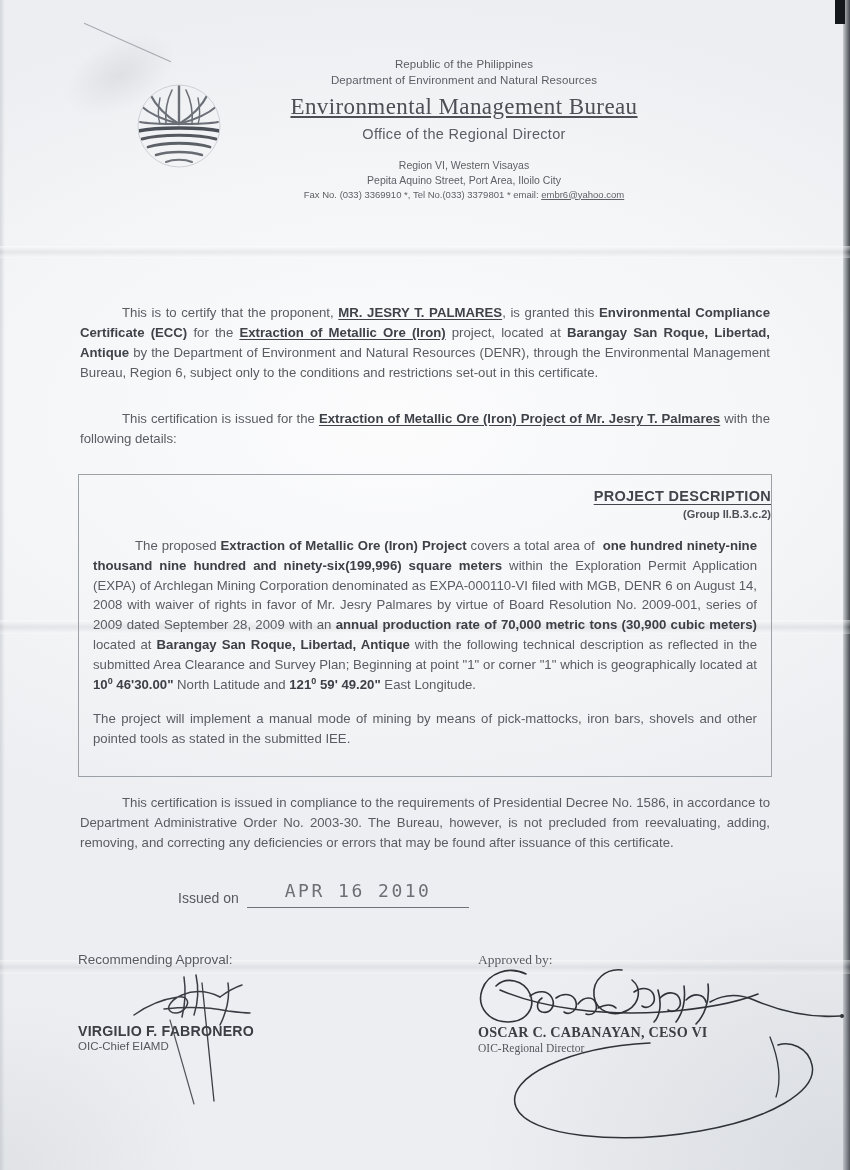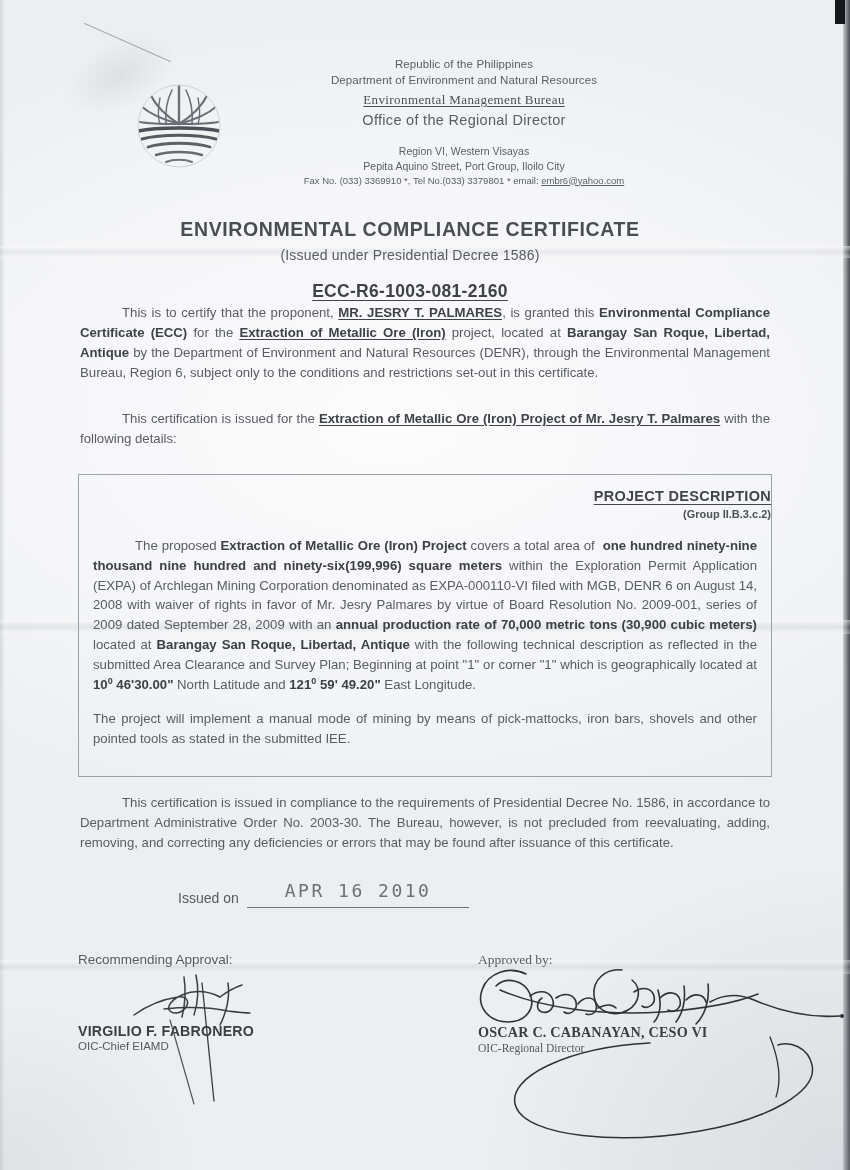--- a/index.html
+++ b/index.html
@@ -55,21 +55,21 @@
 
   
   #letterhead { position: absolute; top: 52px; left: 0; width: 820px; }
   .lh-row { display: flex; align-items: flex-start; justify-content: center; gap: 22px; }
   .seal { width: 86px; height: 92px; flex: 0 0 86px; margin-top: 28px; }
   .lh-text { text-align: center; line-height: 1.42; padding-top: 4px; width: 440px; }
   .lh-l1 { font-size: 11.5px; color: #5a5d63; letter-spacing: .1px; }
   .lh-l2 { font-size: 11.5px; color: #5a5d63; letter-spacing: .1px; }
   .lh-l3 {
     font-family: "Liberation Serif", serif;
-    font-size: 13px; color: #4c4f55; letter-spacing: .4px;
+    font-size: 23px; color: #4c4f55; letter-spacing: .4px;
     text-decoration: underline; text-underline-offset: 2px;
     margin: 2px 0 1px;
   }
   .lh-l4 { font-size: 14.5px; color: #5a5d63; letter-spacing: .3px; margin-bottom: 13px; }
   .lh-l5 { font-size: 10.5px; color: #5d6066; }
   .lh-l6 { font-size: 10.5px; color: #5d6066; }
   .lh-l7 { font-size: 9.5px; color: #5d6066; }
   .lh-l8 { font-size: 9px; color: #5d6066; }
   .ul { text-decoration: underline; }
 
@@ -189,33 +189,28 @@
           </g>
           <circle cx="43" cy="46" r="41" fill="none" stroke="#cdd1d6" stroke-width="1"></circle>
         </svg>
       </div>
       <div class="lh-text">
         <div class="lh-l1">Republic of the Philippines</div>
         <div class="lh-l2">Department of Environment and Natural Resources</div>
         <div class="lh-l3">Environmental Management Bureau</div>
         <div class="lh-l4">Office of the Regional Director</div>
         <div class="lh-l5">Region VI, Western Visayas</div>
-        <div class="lh-l6">Pepita Aquino Street, Port Group, Iloilo City</div>
+        <div class="lh-l6">Pepita Aquino Street, Port Area, Iloilo City</div>
         <div class="lh-l7">
           <span>Fax No. (033) 3369910 *, Tel No.(033) 3379801 * email: </span><span class="ul">embr6@yahoo.com</span>
         </div>
       </div>
     </div>
   </div>
 
-  <div id="title-block">
-    <div class="doc-title">ENVIRONMENTAL COMPLIANCE CERTIFICATE</div>
-    <div class="doc-sub">(Issued under Presidential Decree 1586)</div>
-    <div><span class="ecc-no">ECC-R6-1003-081-2160</span></div>
-  </div>
 
   <div class="para indent" id="para1">This is to certify that the proponent, <b><u>MR. JESRY T. PALMARES</u></b>, is granted this <b>Environmental Compliance Certificate (ECC)</b> for the <b><u>Extraction of Metallic Ore (Iron)</u></b> project, located at <b>Barangay San Roque, Libertad, Antique</b> by the Department of Environment and Natural Resources (DENR), through the Environmental Management Bureau, Region 6, subject only to the conditions and restrictions set-out in this certificate.</div>
   <div class="para indent" id="para2">This certification is issued for the <b><u>Extraction of Metallic Ore (Iron) Project of Mr. Jesry T. Palmares</u></b> with the following details:</div>
 
   <div id="pd-box">
     <div id="pd-head">
       <div><span class="pd-title">PROJECT DESCRIPTION</span></div>
       <div class="pd-group">(Group II.B.3.c.2)</div>
     </div>
     <div class="pd-para" id="pd-p1">The proposed <b>Extraction of Metallic Ore (Iron) Project</b> covers a total area of&nbsp; <b>one hundred ninety-nine thousand nine hundred and ninety-six(199,996) square meters</b> within the Exploration Permit Application (EXPA) of Archlegan Mining Corporation denominated as EXPA-000110-VI filed with MGB, DENR 6 on August 14, 2008 with waiver of rights in favor of Mr. Jesry Palmares by virtue of Board Resolution No. 2009-001, series of 2009 dated September 28, 2009 with an <b>annual production rate of 70,000 metric tons (30,900 cubic meters)</b> located at <b>Barangay San Roque, Libertad, Antique</b> with the following technical description as reflected in the submitted Area Clearance and Survey Plan; Beginning at point "1" or corner "1" which is geographically located at <b>10<span class="sup">0</span> 46'30.00"</b> North Latitude and <b>121<span class="sup">0</span> 59' 49.20"</b> East Longitude.</div>

